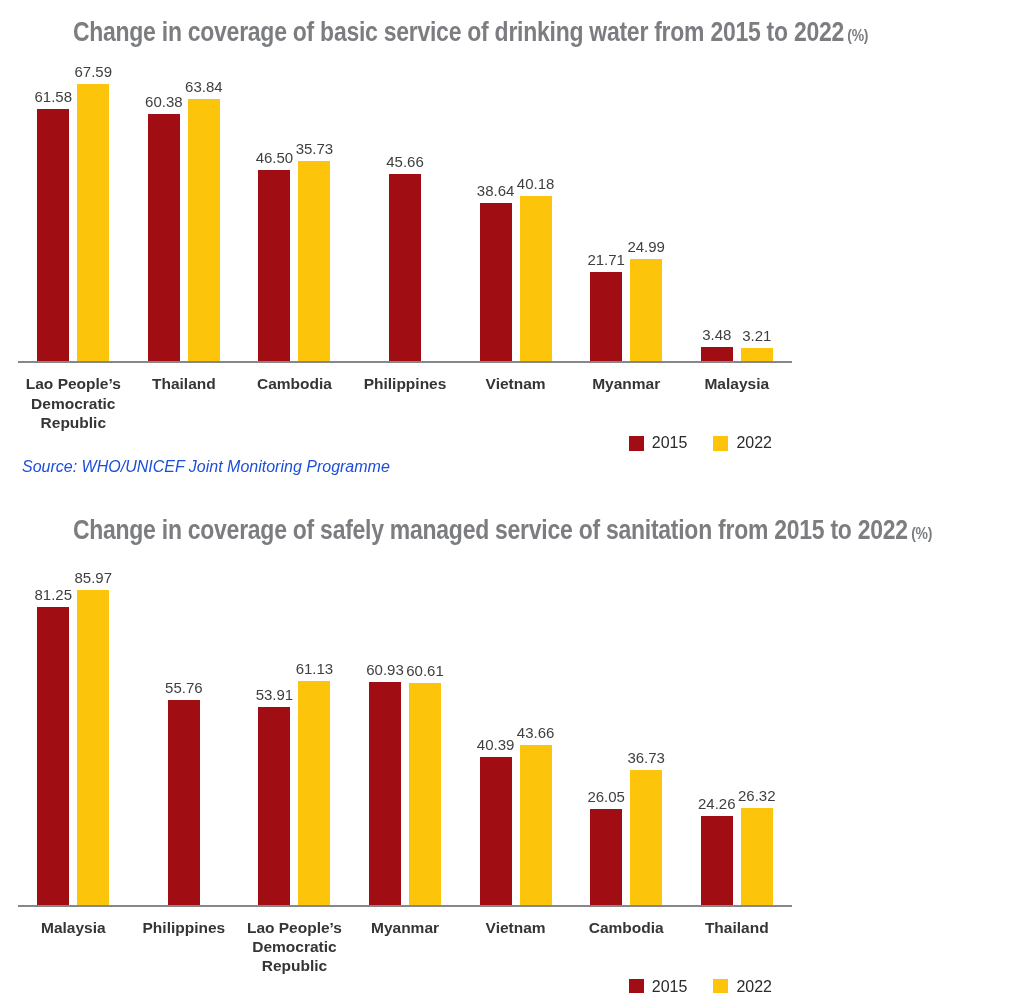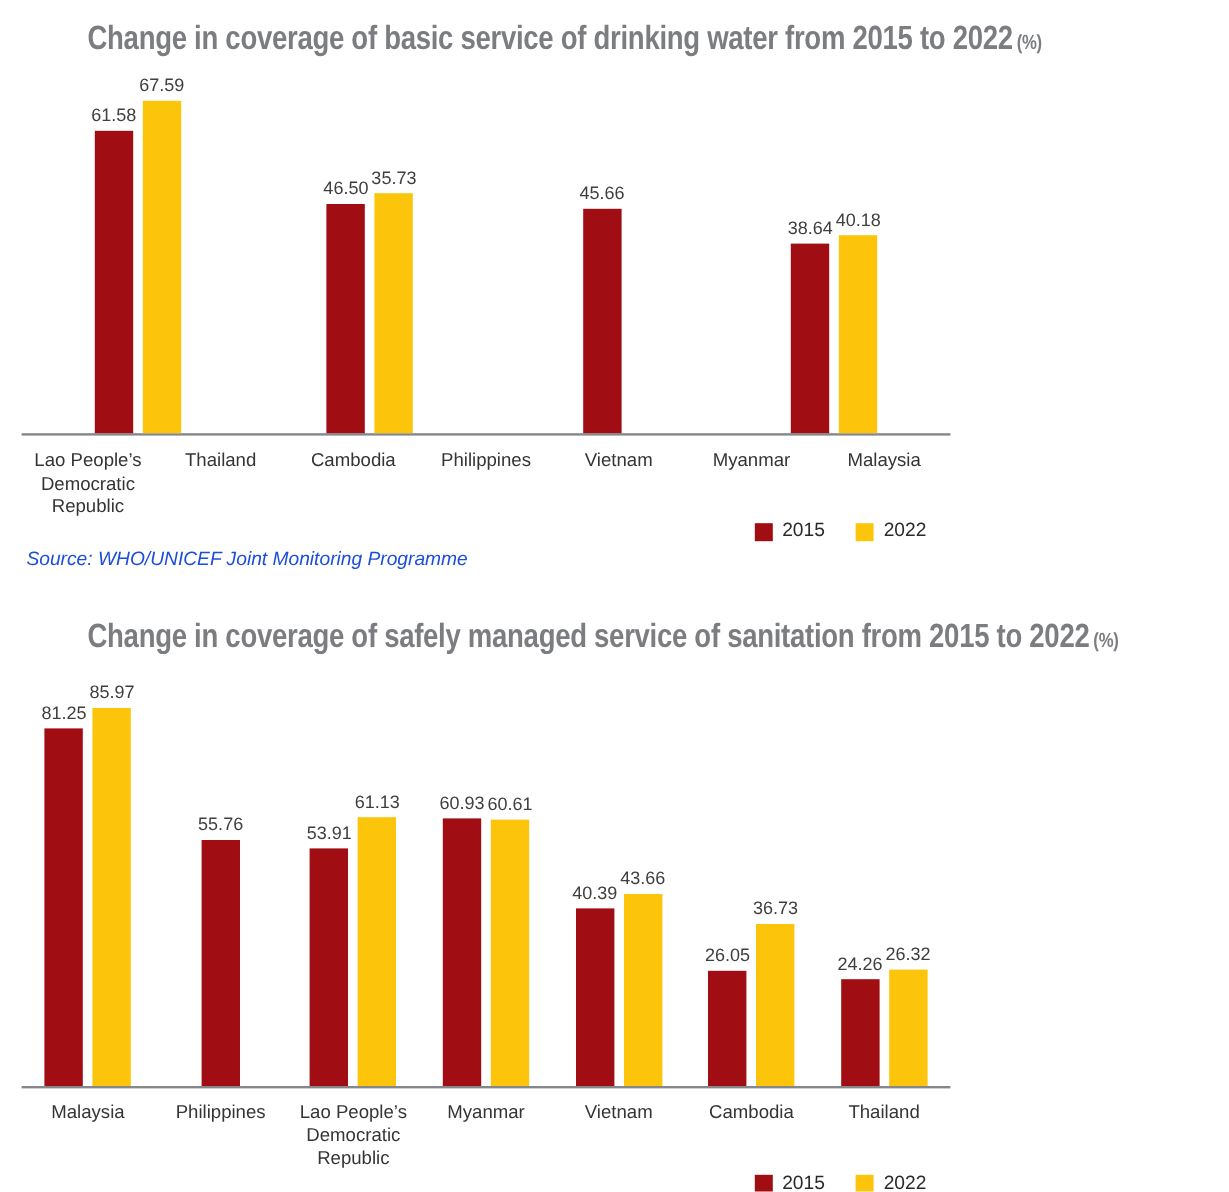--- a/index.html
+++ b/index.html
@@ -28,21 +28,21 @@
   .group{flex:1 1 0;height:100%;display:flex;align-items:flex-end;justify-content:center;gap:8px;}
   .bar-col{width:32px;position:relative;flex:0 0 32px;}
   .bar{width:32px;}
   .value-label{
     position:absolute;bottom:calc(100% + 4px);left:50%;transform:translateX(-50%);
     white-space:nowrap;font-size:15px;color:#3f3f41;
   }
   .cat-row{margin:11px 18px 0 18px;display:flex;}
   .cat-cell{
     flex:1 1 0;text-align:center;white-space:pre-line;
-    font-size:15.5px;line-height:1.25;color:#353537;min-height:38px;
+    font-size:15.5px;line-height:1.25;color:#353537;min-height:38px;font-weight:bold;
   }
   .legend-row{position:relative;height:20px;margin-top:2px;}
   .legend{
     position:absolute;right:38px;top:0;display:flex;align-items:center;gap:26px;
   }
   .legend-item{display:flex;align-items:center;gap:8px;}
   .swatch{width:15px;height:15px;flex:0 0 15px;}
   .legend-label{font-size:16px;color:#2a2a2c;}
   .source{
     margin:4px 0 0 22px;font-style:italic;font-size:16px;color:#1d4ed8;
@@ -61,20 +61,30 @@
             <span class="value-label">61.58</span>
             <div class="bar" style="height: 252.567px; background: rgb(160, 13, 19);"></div>
           </div>
           <div class="bar-col">
             <span class="value-label">67.59</span>
             <div class="bar" style="height: 277.217px; background: rgb(252, 197, 12);"></div>
           </div>
         </div>
         <div class="group">
           <div class="bar-col">
+            <span class="value-label">60.38</span>
+            <div class="bar" style="height: 247.646px; background: rgb(160, 13, 19);"></div>
+          </div>
+          <div class="bar-col">
+            <span class="value-label">63.84</span>
+            <div class="bar" style="height: 261.837px; background: rgb(252, 197, 12);"></div>
+          </div>
+        </div>
+        <div class="group">
+          <div class="bar-col">
             <span class="value-label">46.50</span>
             <div class="bar" style="height: 190.717px; background: rgb(160, 13, 19);"></div>
           </div>
           <div class="bar-col">
             <span class="value-label">35.73</span>
             <div class="bar" style="height: 200.479px; background: rgb(252, 197, 12);"></div>
           </div>
         </div>
         <div class="group">
           <div class="bar-col">
@@ -83,20 +93,40 @@
           </div>
         </div>
         <div class="group">
           <div class="bar-col">
             <span class="value-label">38.64</span>
             <div class="bar" style="height: 158.48px; background: rgb(160, 13, 19);"></div>
           </div>
           <div class="bar-col">
             <span class="value-label">40.18</span>
             <div class="bar" style="height: 164.796px; background: rgb(252, 197, 12);"></div>
+          </div>
+        </div>
+        <div class="group">
+          <div class="bar-col">
+            <span class="value-label">21.71</span>
+            <div class="bar" style="height: 89.0425px; background: rgb(160, 13, 19);"></div>
+          </div>
+          <div class="bar-col">
+            <span class="value-label">24.99</span>
+            <div class="bar" style="height: 102.495px; background: rgb(252, 197, 12);"></div>
+          </div>
+        </div>
+        <div class="group">
+          <div class="bar-col">
+            <span class="value-label">3.48</span>
+            <div class="bar" style="height: 14.273px; background: rgb(160, 13, 19);"></div>
+          </div>
+          <div class="bar-col">
+            <span class="value-label">3.21</span>
+            <div class="bar" style="height: 13.1657px; background: rgb(252, 197, 12);"></div>
           </div>
         </div>
       </div>
     <div class="cat-row">
         <div class="cat-cell">Lao People’s
 Democratic Republic</div>
         <div class="cat-cell">Thailand</div>
         <div class="cat-cell">Cambodia</div>
         <div class="cat-cell">Philippines</div>
         <div class="cat-cell">Vietnam</div>

